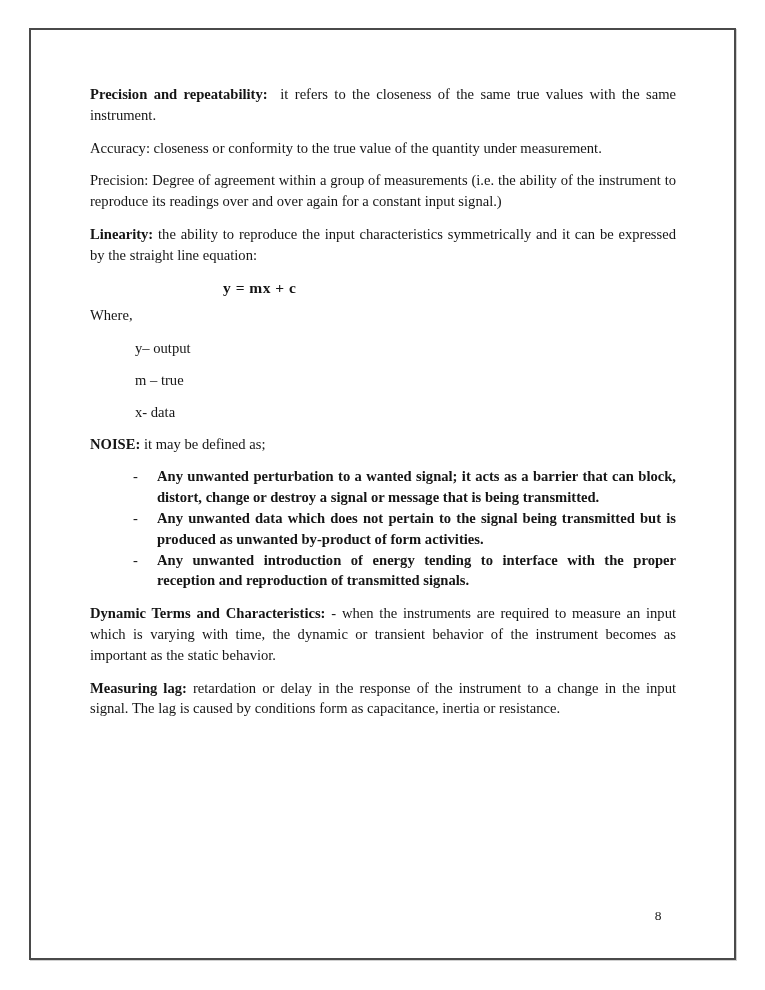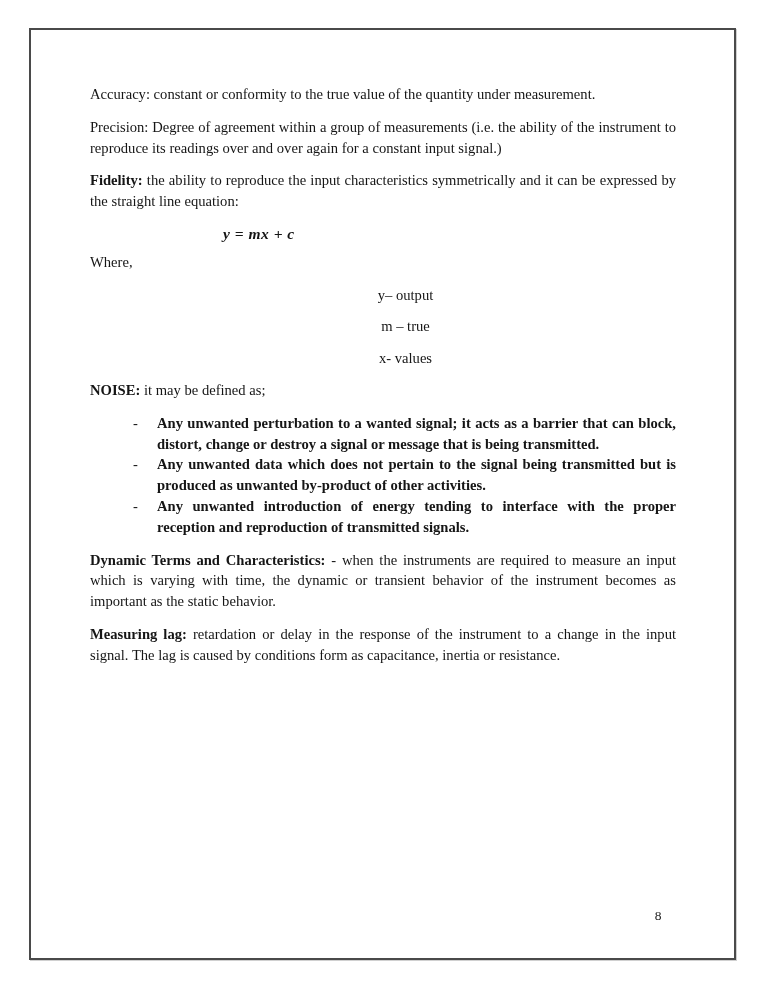--- a/index.html
+++ b/index.html
@@ -36,28 +36,27 @@
   }
   .para {
     margin: 0 0 12px 0;
   }
   .lead-bold {
     font-weight: bold;
   }
   .equation {
     margin: 11px 0 7px 133px;
     font-weight: bold;
-    font-style: italic;
     font-size: 15.5px;
     text-align: left;
     letter-spacing: 0.5px;
   }
   .def-item {
     margin: 0 0 11px 45px;
-    text-align: center;
+    text-align: left;
   }
   .bullet-list {
     margin: 0 0 12px 0;
     padding-left: 43px;
   }
   .bullet-item {
     display: flex;
   }
   .bullet-marker {
     flex: 0 0 24px;
@@ -81,45 +80,46 @@
   }
 </style>
 </head>
 <body>
 
 <div class="page">
   <div class="border-box"></div>
 
   <div class="content">
 
+    <p class="para"><span class="lead-bold">Precision and repeatability:</span><span>&nbsp; it refers to the closeness of the same true values with the same instrument.</span></p>
 
-    <p class="para">Accuracy: constant or conformity to the true value of the quantity under measurement.</p>
+    <p class="para">Accuracy: closeness or conformity to the true value of the quantity under measurement.</p>
 
     <p class="para">Precision: Degree of agreement within a group of measurements (i.e. the ability of the instrument to reproduce its readings over and over again for a constant input signal.)</p>
 
-    <p class="para"><span class="lead-bold">Fidelity:</span><span> the ability to reproduce the input characteristics symmetrically and it can be expressed by the straight line equation:</span></p>
+    <p class="para"><span class="lead-bold">Linearity:</span><span> the ability to reproduce the input characteristics symmetrically and it can be expressed by the straight line equation:</span></p>
 
     <p class="equation">y = mx + c</p>
 
     <p class="para">Where,</p>
 
     <p class="para def-item">y– output</p>
     <p class="para def-item">m – true</p>
-    <p class="para def-item">x- values</p>
+    <p class="para def-item">x- data</p>
 
     <p class="para"><span class="lead-bold">NOISE:</span><span> it may be defined as;</span></p>
 
     <div class="bullet-list">
       <div class="bullet-item">
         <span class="bullet-marker">-</span>
         <span class="bullet-text">Any unwanted perturbation to a wanted signal; it acts as a barrier that can block, distort, change or destroy a signal or message that is being transmitted.</span>
       </div>
       <div class="bullet-item">
         <span class="bullet-marker">-</span>
-        <span class="bullet-text">Any unwanted data which does not pertain to the signal being transmitted but is produced as unwanted by-product of other activities.</span>
+        <span class="bullet-text">Any unwanted data which does not pertain to the signal being transmitted but is produced as unwanted by-product of form activities.</span>
       </div>
       <div class="bullet-item">
         <span class="bullet-marker">-</span>
         <span class="bullet-text">Any unwanted introduction of energy tending to interface with the proper reception and reproduction of transmitted signals.</span>
       </div>
     </div>
 
     <p class="para"><span class="lead-bold">Dynamic Terms and Characteristics:</span><span> - when the instruments are required to measure an input which is varying with time, the dynamic or transient behavior of the instrument becomes as important as the static behavior.</span></p>
 
 

